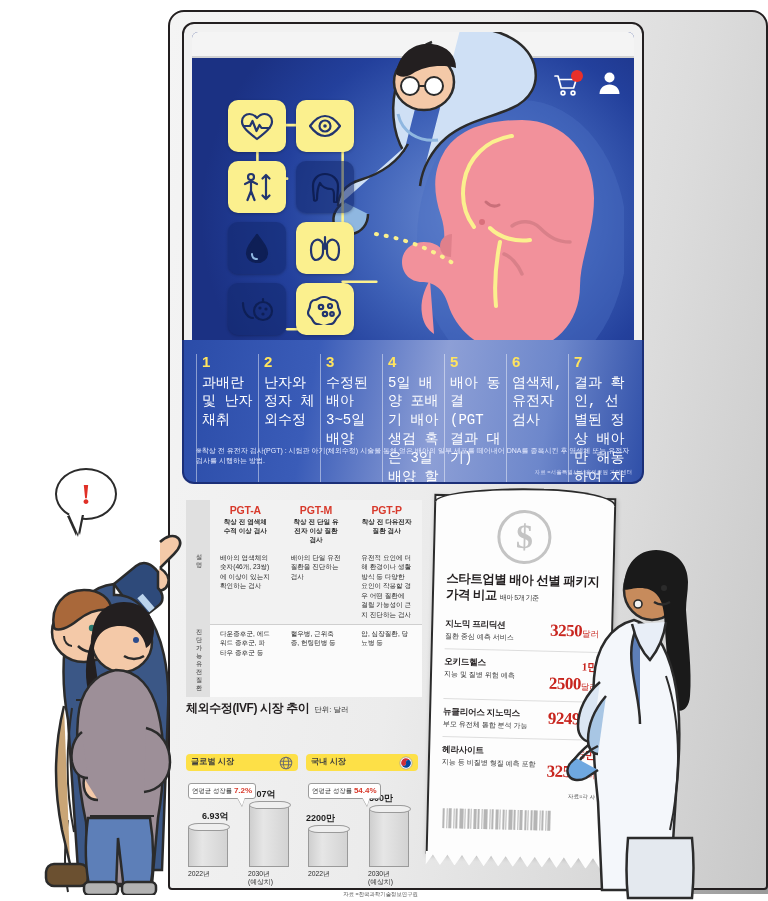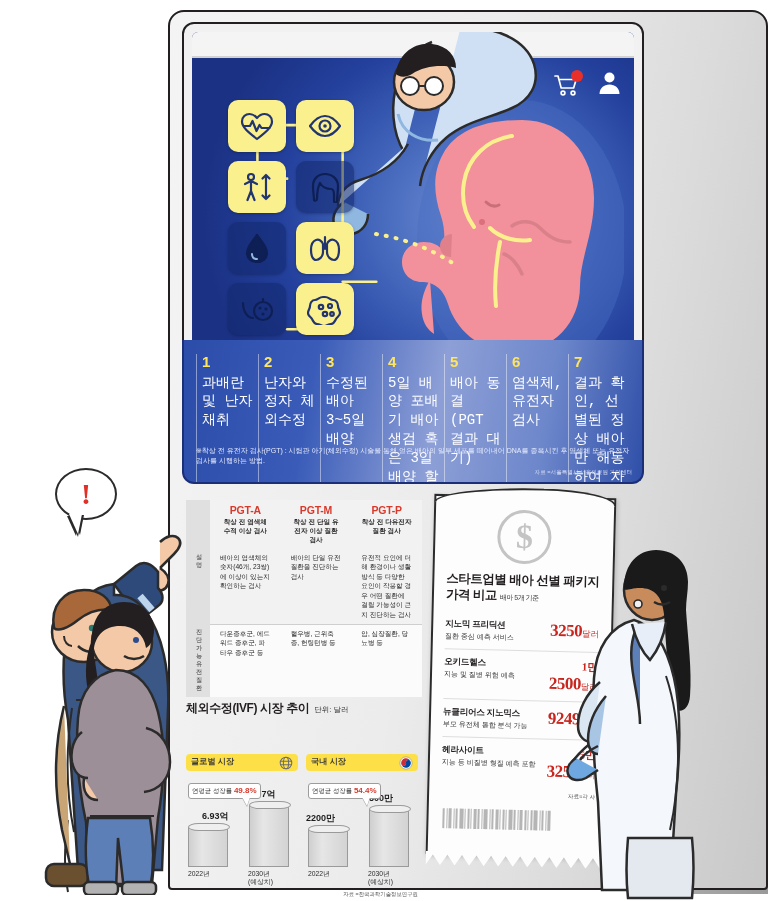--- a/index.html
+++ b/index.html
@@ -455,21 +455,21 @@
               <path d="M1.6 6h12.8M1.6 10h12.8"></path>
           </svg>
         </div>
         <div class="plot">
           <div class="bar b1" style="height:40px"></div>
           <div class="bar b2" style="height:62px"></div>
           <div class="bar-val" style="left:16px;bottom:44px">6.93억</div>
           <div class="bar-val" style="left:58px;bottom:66px">13.07억</div>
           <div class="cagr" style="left:2px;top:8px">
             <span>연평균 성장률</span>
-            <b>49.8%</b>
+            <b>7.2%</b>
           </div>
         </div>
         <div class="xlabels">
           <div class="xlab x1">2022년</div>
           <div class="xlab" style="white-space:pre-line">2030년
 (예상치)</div>
         </div>
       </div>
 
       <div class="chart-box">

